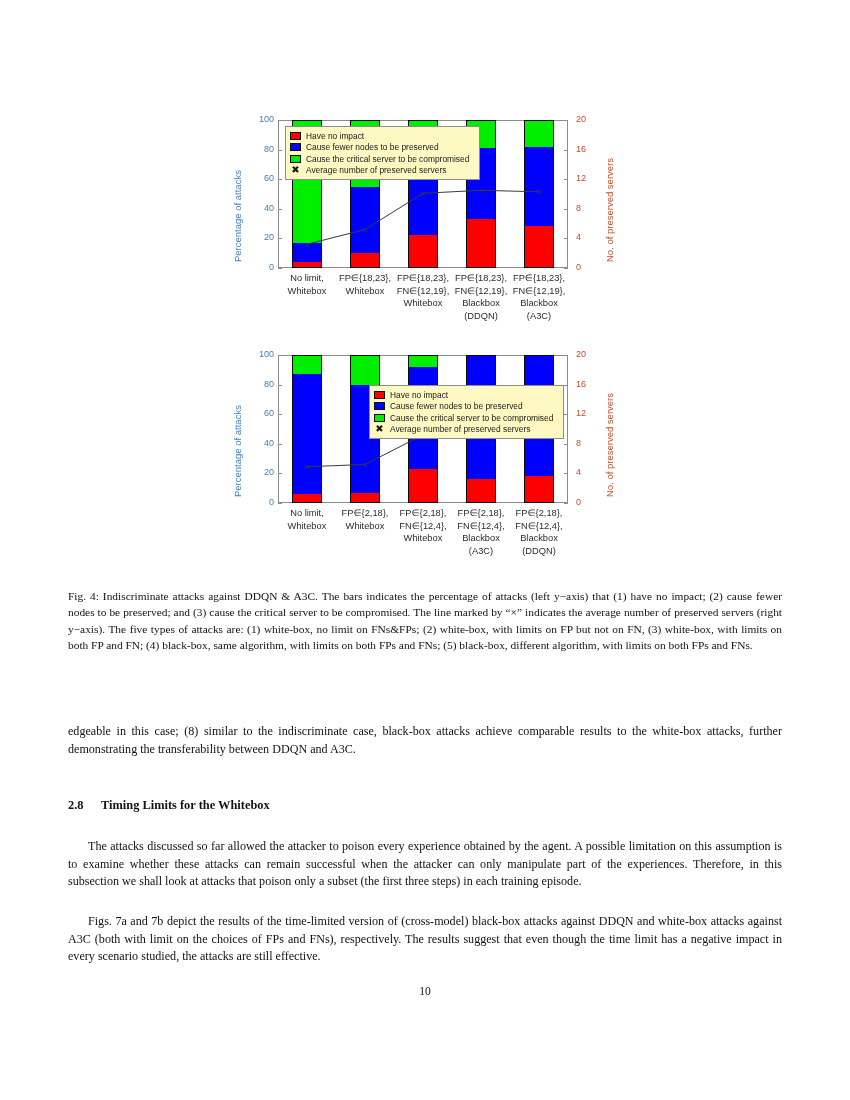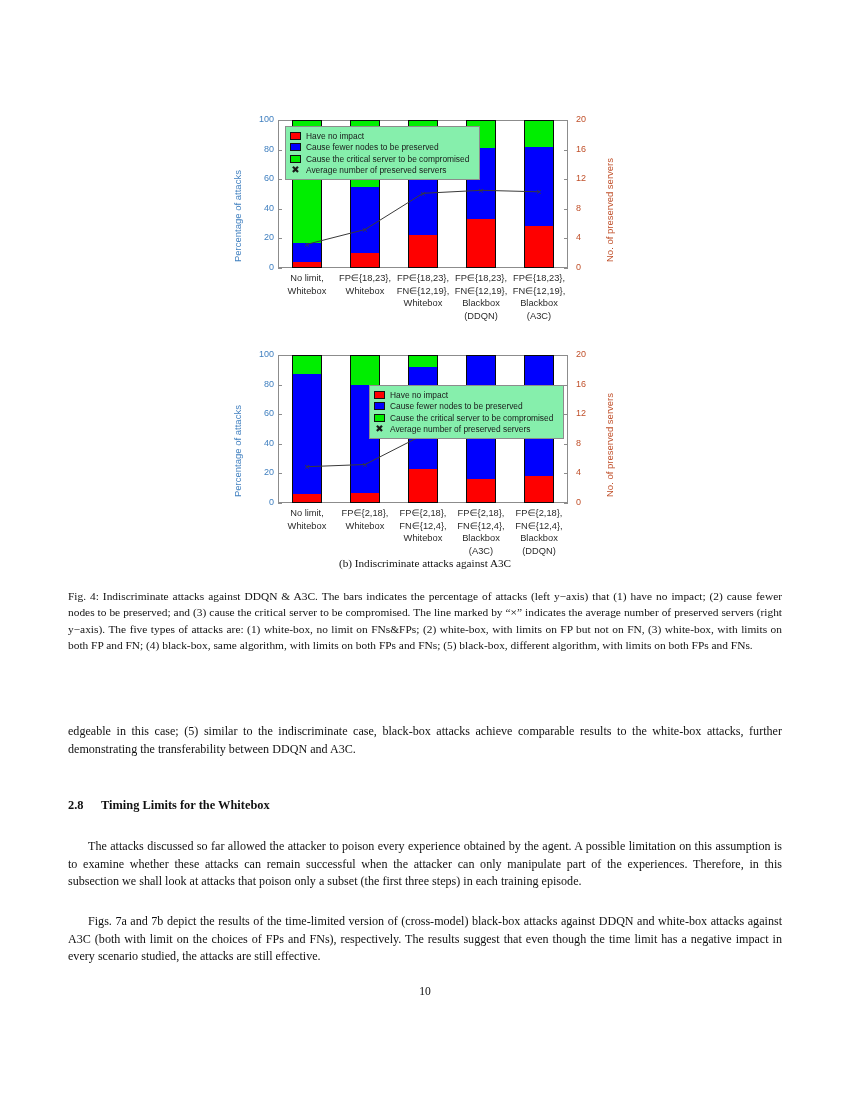--- a/index.html
+++ b/index.html
@@ -76,21 +76,21 @@
     font-family:"Liberation Sans", sans-serif;
     font-size:9.3px;
     color:#2b2b2b;
     text-align:center;
     line-height:12.6px;
     white-space:pre-line;
   }
 
   .legend {
     position:absolute;
-    background:#86efac;
+    background:#fef9c3;
     border:1px solid #8c8c8c;
     padding:3px 8px 3px 4px;
     box-sizing:border-box;
   }
   .legend-row {
     display:flex;
     align-items:center;
     height:11.5px;
     font-family:"Liberation Sans", sans-serif;
     font-size:8.4px;
@@ -356,26 +356,25 @@
           <div class="legend-row">
             <span class="swatch green"></span>
             <span>Cause the critical server to be compromised</span>
           </div>
           <div class="legend-row">
             <span class="swatch marker">✖</span>
             <span>Average number of preserved servers</span>
           </div>
         </div>
       </div>
-    <div class="subcaption" style="top:212px;">(b) Indiscriminate attacks against A3C</div>
   </div>
 
   <div class="caption" style="top:588px;">Fig. 4: Indiscriminate attacks against DDQN &amp; A3C. The bars indicates the percentage of attacks (left y−axis) that (1) have no impact; (2) cause fewer nodes to be preserved; and (3) cause the critical server to be compromised. The line marked by “×” indicates the average number of preserved servers (right y−axis). The five types of attacks are: (1) white-box, no limit on FNs&amp;FPs; (2) white-box, with limits on FP but not on FN, (3) white-box, with limits on both FP and FN; (4) black-box, same algorithm, with limits on both FPs and FNs; (5) black-box, different algorithm, with limits on both FPs and FNs.</div>
 
-  <div class="para" style="top:723px;">edgeable in this case; (5) similar to the indiscriminate case, black-box attacks achieve comparable results to the white-box attacks, further demonstrating the transferability between DDQN and A3C.</div>
+  <div class="para" style="top:723px;">edgeable in this case; (8) similar to the indiscriminate case, black-box attacks achieve comparable results to the white-box attacks, further demonstrating the transferability between DDQN and A3C.</div>
 
   <div class="section-head" style="top:798px;">
     <span class="num">2.8</span><span>Timing Limits for the Whitebox</span>
   </div>
 
   <div class="para indent" style="top:838px;">The attacks discussed so far allowed the attacker to poison every experience obtained by the agent. A possible limitation on this assumption is to examine whether these attacks can remain successful when the attacker can only manipulate part of the experiences. Therefore, in this subsection we shall look at attacks that poison only a subset (the first three steps) in each training episode.</div>
 
   <div class="para indent" style="top:913px;">Figs. 7a and 7b depict the results of the time-limited version of (cross-model) black-box attacks against DDQN and white-box attacks against A3C (both with limit on the choices of FPs and FNs), respectively. The results suggest that even though the time limit has a negative impact in every scenario studied, the attacks are still effective.</div>
 
   <div class="pageno" style="top:985px;">10</div>

